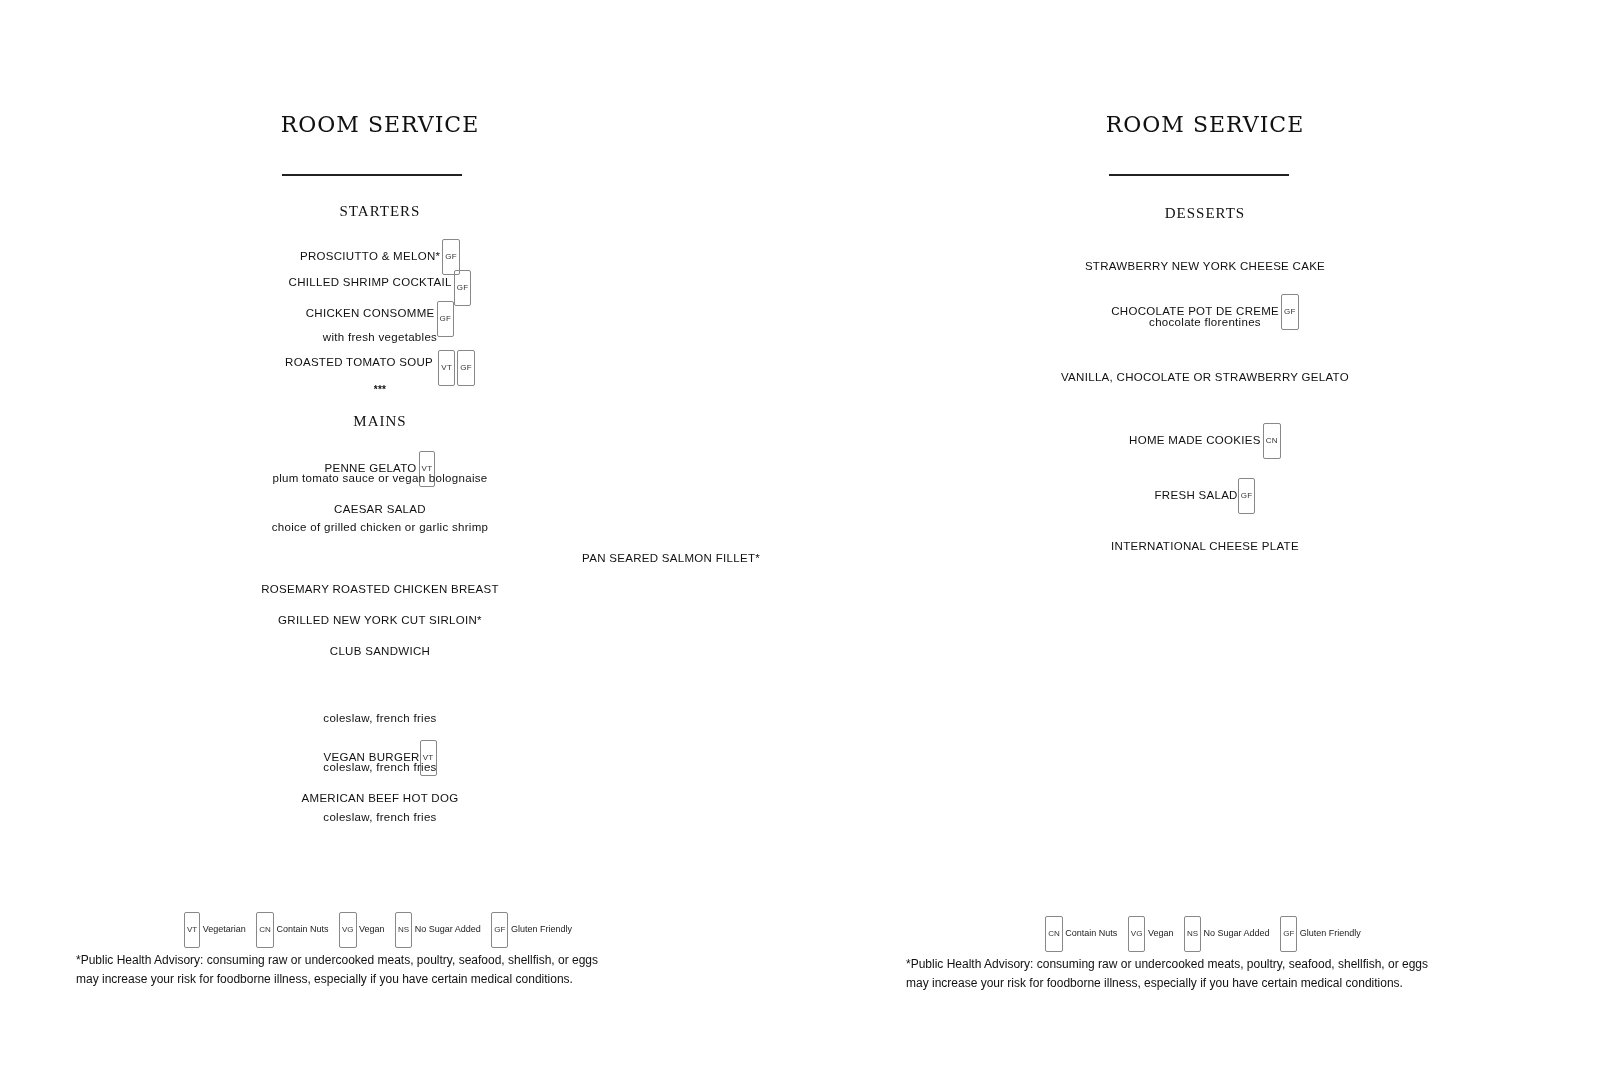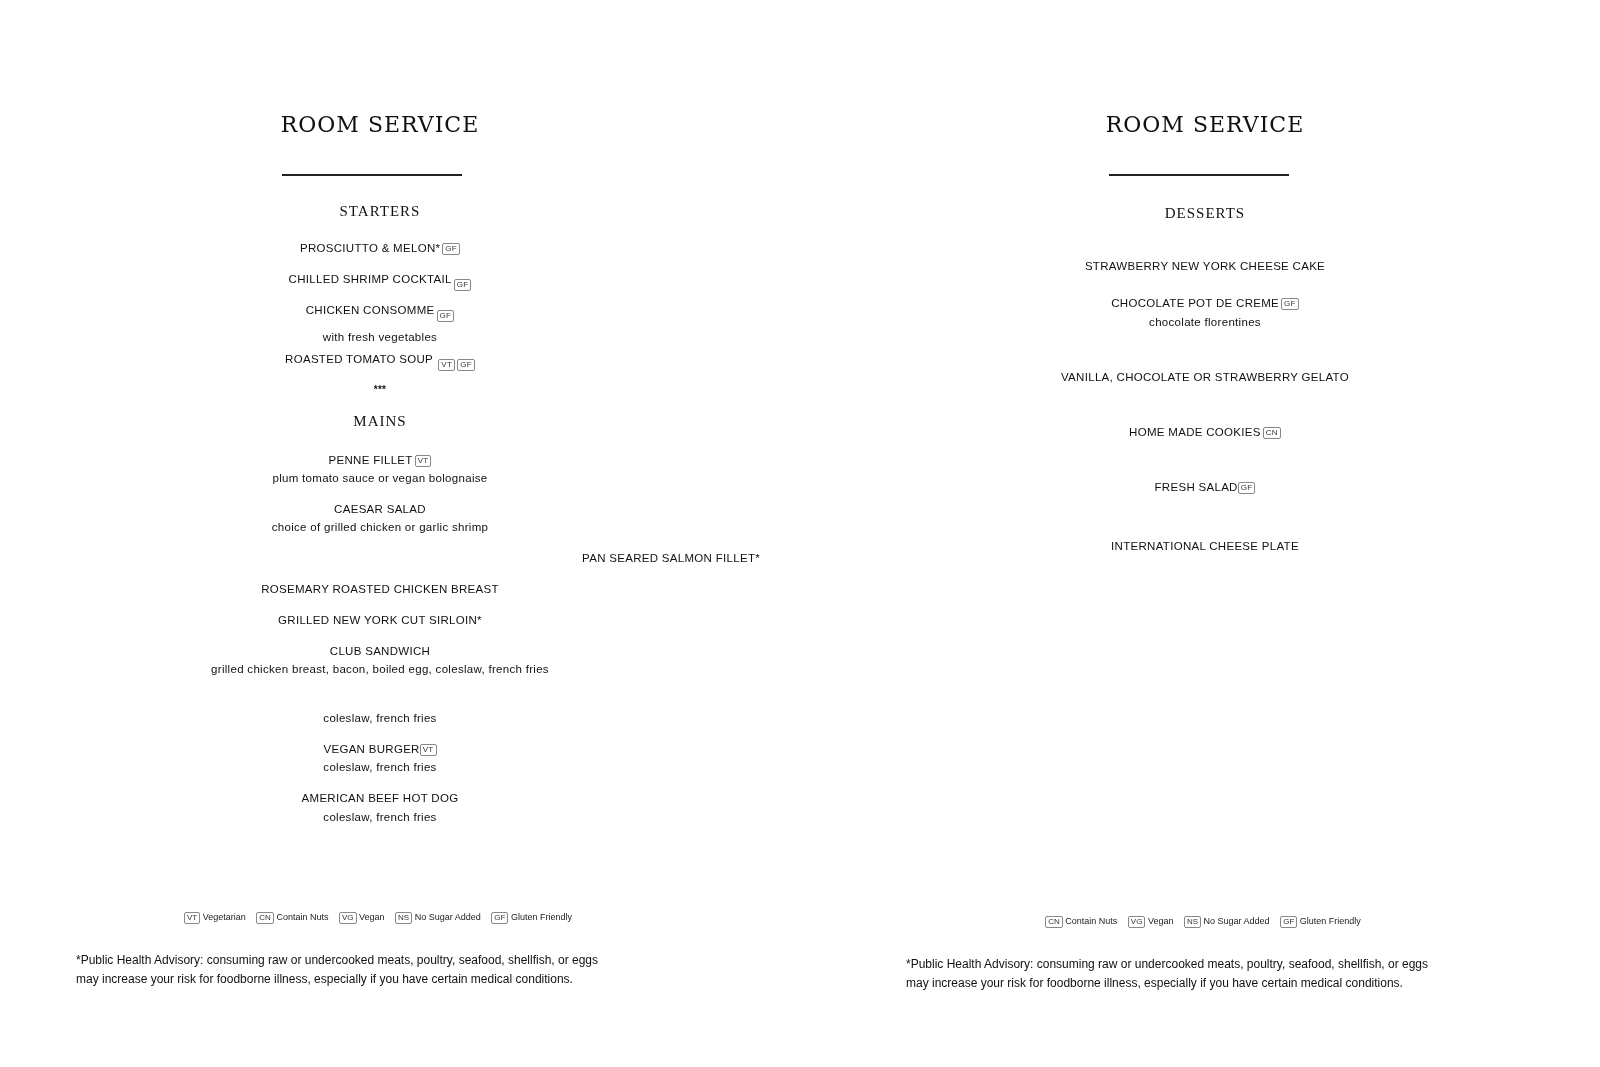--- a/index.html
+++ b/index.html
@@ -6,21 +6,21 @@
   body { width: 1600px; height: 1067px; position: relative; overflow: hidden; color: #111; }
   .page { position: absolute; top: 0; width: 760px; height: 1067px; }
   .page-left { left: 0; }
   .page-right { left: 840px; }
   .center-col { position: absolute; left: 0; right: 0; text-align: center; }
   .title { font-family: "DejaVu Serif", "Liberation Serif", serif; font-size: 22px; letter-spacing: 1px; font-weight: normal; }
   .rule { position: absolute; height: 2px; background: #222; }
   .section { font-family: "Liberation Serif", "DejaVu Serif", serif; font-size: 15px; letter-spacing: 1px; text-align: center; }
   .item { font-family: "Liberation Sans", sans-serif; font-size: 11.5px; letter-spacing: 0.3px; line-height: 19px; }
   .sub { font-family: "Liberation Sans", sans-serif; font-size: 11.5px; letter-spacing: 0.3px; line-height: 19px; }
-  .badge { display: inline-block; border: 1px solid #888; border-radius: 2px; font-family: "Liberation Sans", sans-serif; font-size: 8px; line-height: 10px; padding: 0 2px; color: #333; vertical-align: middle; margin-left: 2px; }
+  .badge { display: inline-block; border: 1px solid #888; border-radius: 2px; font-family: "Liberation Sans", sans-serif; font-size: 8px; line-height: 10px; padding: 12px 2px; color: #333; vertical-align: middle; margin-left: 2px; }
   .bold { font-weight: bold; }
   .legend { font-family: "Liberation Sans", sans-serif; font-size: 9px; color: #222; }
   .legend .lg { margin-right: 6px; margin-top: 40px; }
   .advisory { position: absolute; font-family: "Liberation Sans", sans-serif; font-size: 12px; line-height: 19px; color: #111; }
 </style>
 </head>
 <body>
 
 <div class="page page-left">
   <div class="center-col title" style="top:112px;">ROOM SERVICE</div>
@@ -40,33 +40,32 @@
   <div class="center-col sub" style="top:328px;">with fresh vegetables</div>
   <div class="center-col item" style="top:350px;">
     <span>ROASTED TOMATO SOUP</span>
     <span class="badge" style="vertical-align:-4px">VT</span><span class="badge" style="vertical-align:-4px">GF</span>
   </div>
   <div class="center-col item bold" style="top:380px; font-size:10px;">***</div>
 
   <div class="center-col section" style="top:413px;">MAINS</div>
 
   <div class="center-col item" style="top:451px;">
-    <span>PENNE FILLET</span><span class="badge">VT</span>
+    <span>PENNE GELATO</span><span class="badge">VT</span>
   </div>
   <div class="center-col sub" style="top:469px;">plum tomato sauce or vegan bolognaise</div>
 
   <div class="center-col item" style="top:500px;">CAESAR SALAD</div>
   <div class="center-col sub" style="top:518px;">choice of grilled chicken or garlic shrimp</div>
 
   <div class="center-col item" style="top:549px;text-align:right;">PAN SEARED SALMON FILLET*</div>
   <div class="center-col item" style="top:580px;">ROSEMARY ROASTED CHICKEN BREAST</div>
   <div class="center-col item" style="top:611px;text-align:center;">GRILLED NEW YORK CUT SIRLOIN*</div>
 
   <div class="center-col item" style="top:642px;">CLUB SANDWICH</div>
-  <div class="center-col sub" style="top:660px;">grilled chicken breast,  bacon, boiled egg, coleslaw, french fries</div>
 
   <div class="center-col sub" style="top:709px;">coleslaw, french fries</div>
 
   <div class="center-col item" style="top:740px;">
     <span>VEGAN BURGER</span><span class="badge" style="margin-left:0">VT</span>
   </div>
   <div class="center-col sub" style="top:758px;">coleslaw, french fries</div>
 
   <div class="center-col item" style="top:789px;">AMERICAN BEEF HOT DOG</div>
   <div class="center-col sub" style="top:808px;">coleslaw, french fries</div>

